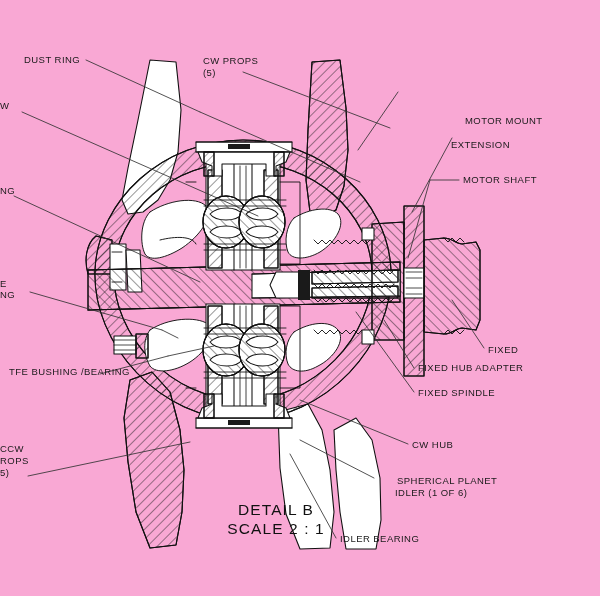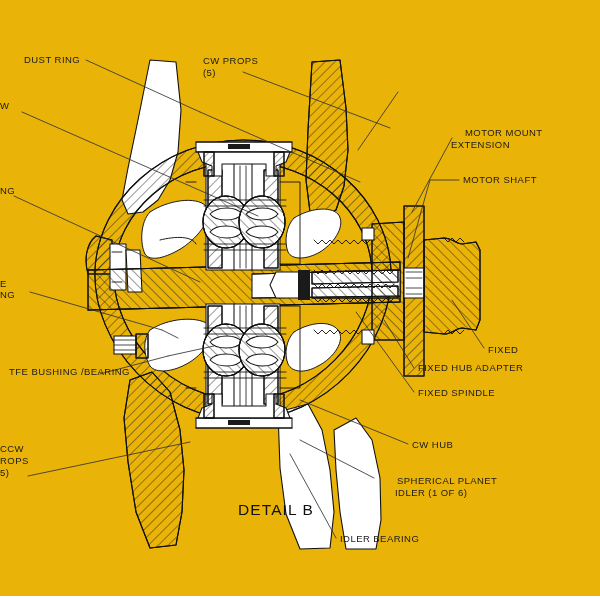--- a/index.html
+++ b/index.html
@@ -10,21 +10,21 @@
   body {
     width: 600px;
     height: 600px;
     overflow: hidden;
     font-family: "Liberation Sans", sans-serif;
   }
   #drawing-root {
     position: relative;
     width: 600px;
     height: 596px;
-    background: #eab308;
+    background: #f9a8d4;
   }
   #drawing-svg {
     position: absolute;
     left: 0;
     top: 0;
     width: 600px;
     height: 600px;
     display: block;
   }
   .anno {
@@ -313,33 +313,34 @@
   <div class="anno" style="left:0px; top:278px;">E</div>
   <div class="anno" style="left:0px; top:289px;">NG</div>
 
   <div class="anno" style="left:9px; top:366px;">TFE BUSHING /BEARING</div>
 
   <div class="anno" style="left:0px; top:443px;">CCW</div>
   <div class="anno" style="left:0px; top:455px;">ROPS</div>
   <div class="anno" style="left:0px; top:467px;">5)</div>
 
 
-  <div class="anno" style="left:451px; top:127px;padding-left:14px;">MOTOR MOUNT</div>
+  <div class="anno" style="left:451px; top:115px;padding-left:14px;">MOTOR MOUNT</div>
   <div class="anno" style="left:451px; top:139px;">EXTENSION</div>
 
   <div class="anno" style="left:463px; top:174px;">MOTOR SHAFT</div>
 
   <div class="anno" style="left:488px; top:344px;">FIXED</div>
 
   <div class="anno" style="left:418px; top:362px;">FIXED HUB ADAPTER</div>
 
   <div class="anno" style="left:418px; top:387px;">FIXED SPINDLE</div>
 
   <div class="anno" style="left:412px; top:439px;">CW HUB</div>
 
   <div class="anno" style="left:377px; top:475px;margin-left:20px;">SPHERICAL PLANET</div>
   <div class="anno" style="left:395px; top:487px;">IDLER (1 OF 6)</div>
 
   <div class="anno" style="left:340px; top:533px;">IDLER BEARING</div>
 
   <div class="title-block" style="left:206px; top:500px; width:140px;text-align:center;">DETAIL B</div>
+  <div class="title-block" style="left:206px; top:519px; width:140px;">SCALE 2 : 1</div>
 
 </div>
 
 </body></html>

